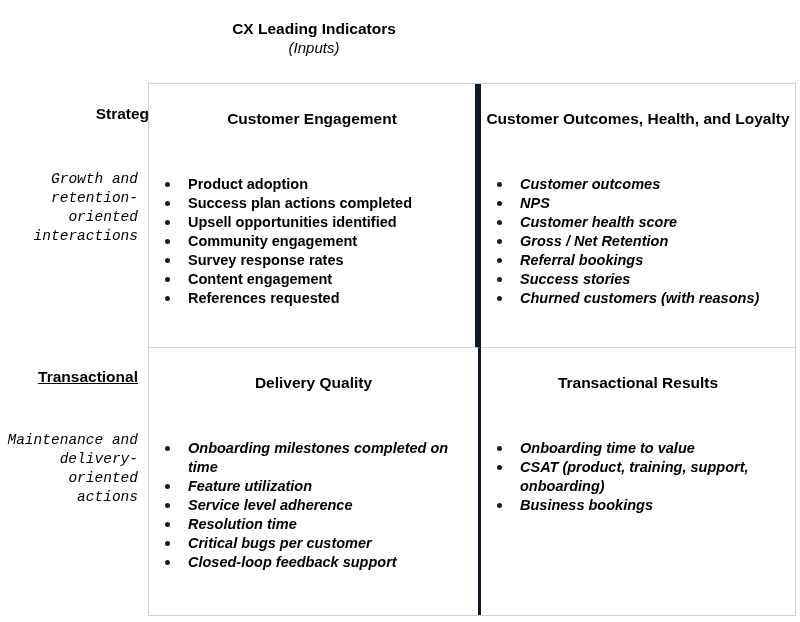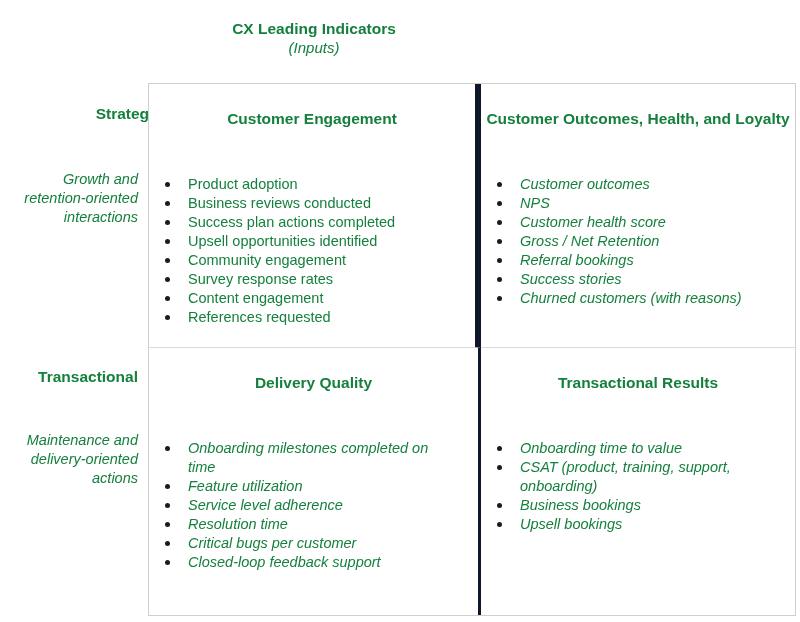--- a/index.html
+++ b/index.html
@@ -6,21 +6,21 @@
     margin: 0;
     padding: 0;
     background: #ffffff;
     font-family: "Liberation Sans", "DejaVu Sans", sans-serif;
   }
   .canvas {
     position: relative;
     width: 800px;
     height: 622px;
     background: #ffffff;
-    color: #15803d;
+    color: #000000;
     overflow: hidden;
   }
 
   
   .col-header {
     position: absolute;
     top: 19px;
     text-align: center;
     line-height: 19px;
   }
@@ -31,24 +31,24 @@
 
   
   .row-header {
     position: absolute;
     left: 0;
     width: 138px;
     text-align: right;
     line-height: 19px;
   }
   .row-title { font-weight: bold; font-size: 15.5px; }
-  .row-subtitle { font-style: italic; font-size: 14.5px; }
+  .row-subtitle { font-style: italic; font-size: 14.5px; font-family: Liberation Mono, monospace; }
   .row-header.strategic-title      { top: 104px; padding-left: 24px; }
   .row-header.strategic-subtitle   { top: 170px; }
-  .row-header.transactional-title  { top: 367px; }
+  .row-header.transactional-title  { top: 367px; text-decoration: underline; }
   .row-header.transactional-subtitle { top: 431px; }
 
   
   .matrix {
     position: absolute;
     left: 148px;
     top: 83px;
     width: 648px;
     height: 533px;
     border: 1px solid #cfcfcf;
@@ -79,20 +79,21 @@
     list-style: none;
     margin: 47px 0 0 0;
     padding: 0 22px 0 0;
     font-size: 14.5px;
     line-height: 19px;
   }
   .bullet-list.italic { font-style: italic; }
   .bullet-list li {
     position: relative;
     padding-left: 39px;
+    font-weight: bold;
   }
   .bullet-list li::before {
     content: "";
     position: absolute;
     left: 16px;
     top: 7px;
     width: 5px;
     height: 5px;
     border-radius: 50%;
     background: #1c1c1c;
@@ -112,21 +113,20 @@
   <div class="row-header row-subtitle strategic-subtitle">Growth and retention-oriented interactions</div>
   <div class="row-header row-title transactional-title">Transactional</div>
   <div class="row-header row-subtitle transactional-subtitle">Maintenance and delivery-oriented actions</div>
 
   <div class="matrix">
 
     <div class="cell q1">
       <div class="cell-title">Customer Engagement</div>
       <ul class="bullet-list">
           <li>Product adoption</li>
-          <li>Business reviews conducted</li>
           <li>Success plan actions completed</li>
           <li>Upsell opportunities identified</li>
           <li>Community engagement</li>
           <li>Survey response rates</li>
           <li>Content engagement</li>
           <li>References requested</li>
         </ul>
     </div>
 
     <div class="cell q2">
@@ -153,18 +153,17 @@
           <li>Closed-loop feedback support</li>
         </ul>
     </div>
 
     <div class="cell q4">
       <div class="cell-title">Transactional Results</div>
       <ul class="bullet-list italic">
           <li>Onboarding time to value</li>
           <li>CSAT (product, training, support, onboarding)</li>
           <li>Business bookings</li>
-          <li>Upsell bookings</li>
         </ul>
     </div>
 
   </div>
 </div>
 
 </body></html>

